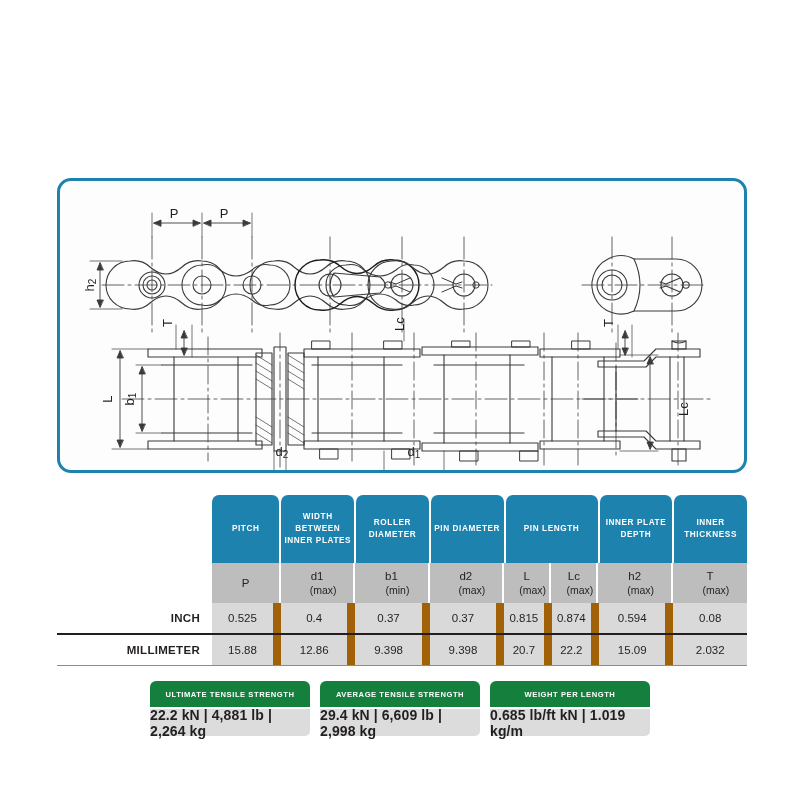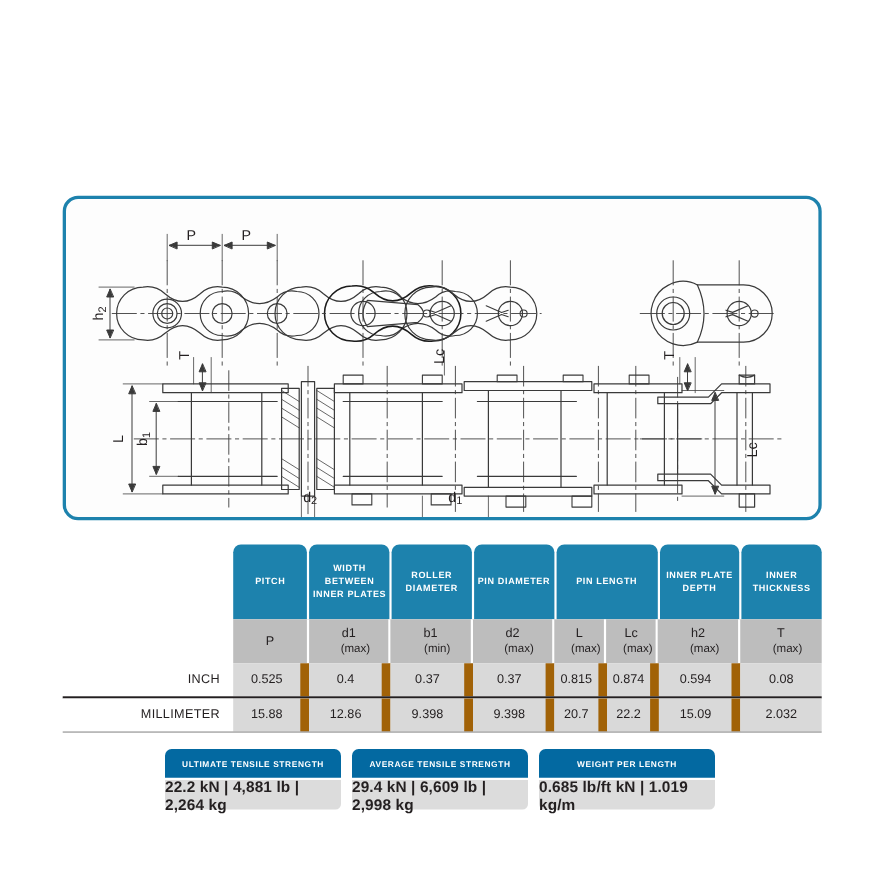--- a/index.html
+++ b/index.html
@@ -36,21 +36,21 @@
     border:3px solid #1d82ad;border-radius:14px;background:#fdfdfd;
     box-sizing:border-box;overflow:hidden;
   }
   .drawing-panel svg{display:block;}
 
   
   .spec-table{
     position:absolute;left:57px;top:495px;width:690px;
   }
   .st-row{display:flex;width:100%;}
-  .st-label-col{width:155px;flex:none;box-sizing:border-box;}
+  .st-label-col{width:155px;flex:none;box-sizing:border-box;font-weight:bold;}
 
   
   .hdr-band{height:68px;}
   .hdr-cell{
     background:#1d82ad;color:#fff;
     border-top-left-radius:7px;border-top-right-radius:7px;
     display:flex;align-items:center;justify-content:center;text-align:center;
     font-size:8.2px;font-weight:bold;letter-spacing:.6px;line-height:1.45;
     margin-right:2px;box-sizing:border-box;padding:2px 3px;
   }
@@ -84,21 +84,21 @@
   .rule-fill{width:100%;background:#231f20;}
   .rule-bottom{background:#8c8c8c;height:1px;}
 
   
   .cards{
     position:absolute;left:150px;top:681px;width:500px;
     display:flex;justify-content:space-between;
   }
   .card{width:160px;}
   .card-head{
-    background:#0369a1;color:#fff;height:26px;
+    background:#15803d;color:#fff;height:26px;
     border-top-left-radius:6px;border-top-right-radius:6px;
     display:flex;align-items:center;justify-content:center;
     font-size:7.6px;font-weight:bold;letter-spacing:.55px;text-align:center;
   }
   .card-val{
     background:#dcdcdc;color:#231f20;height:27px;
     border-bottom-left-radius:5px;border-bottom-right-radius:5px;
     display:flex;align-items:center;justify-content:center;
     font-size:14px;font-weight:bold;letter-spacing:.1px;
     margin-top:2px;

